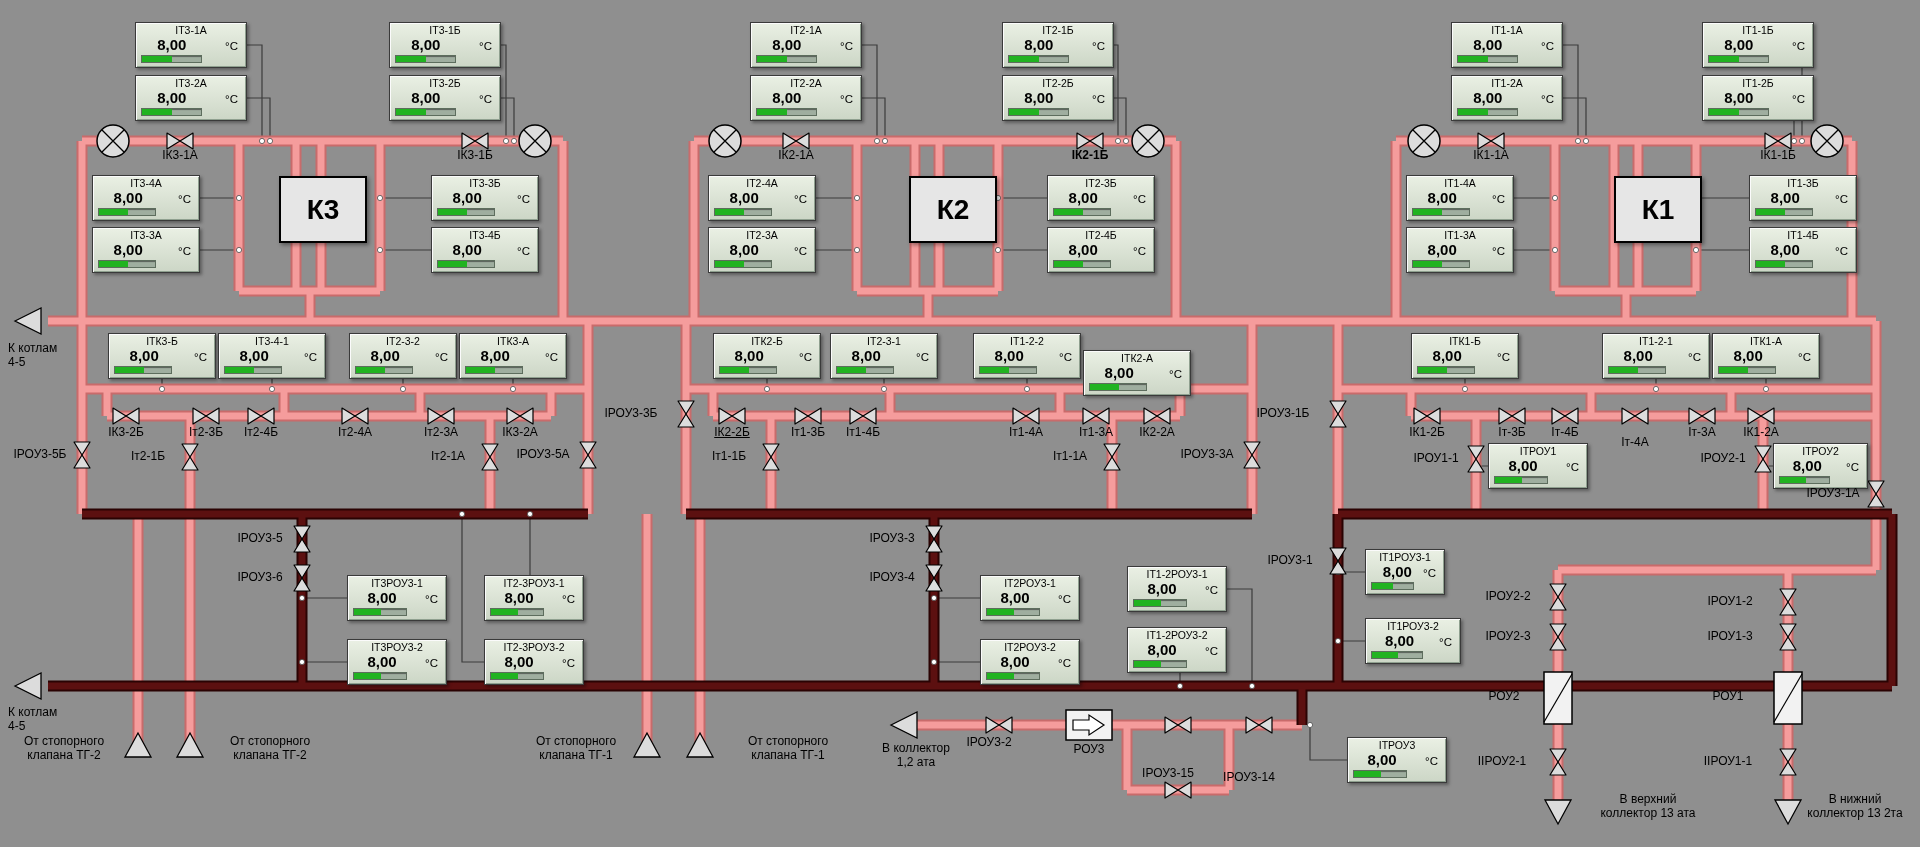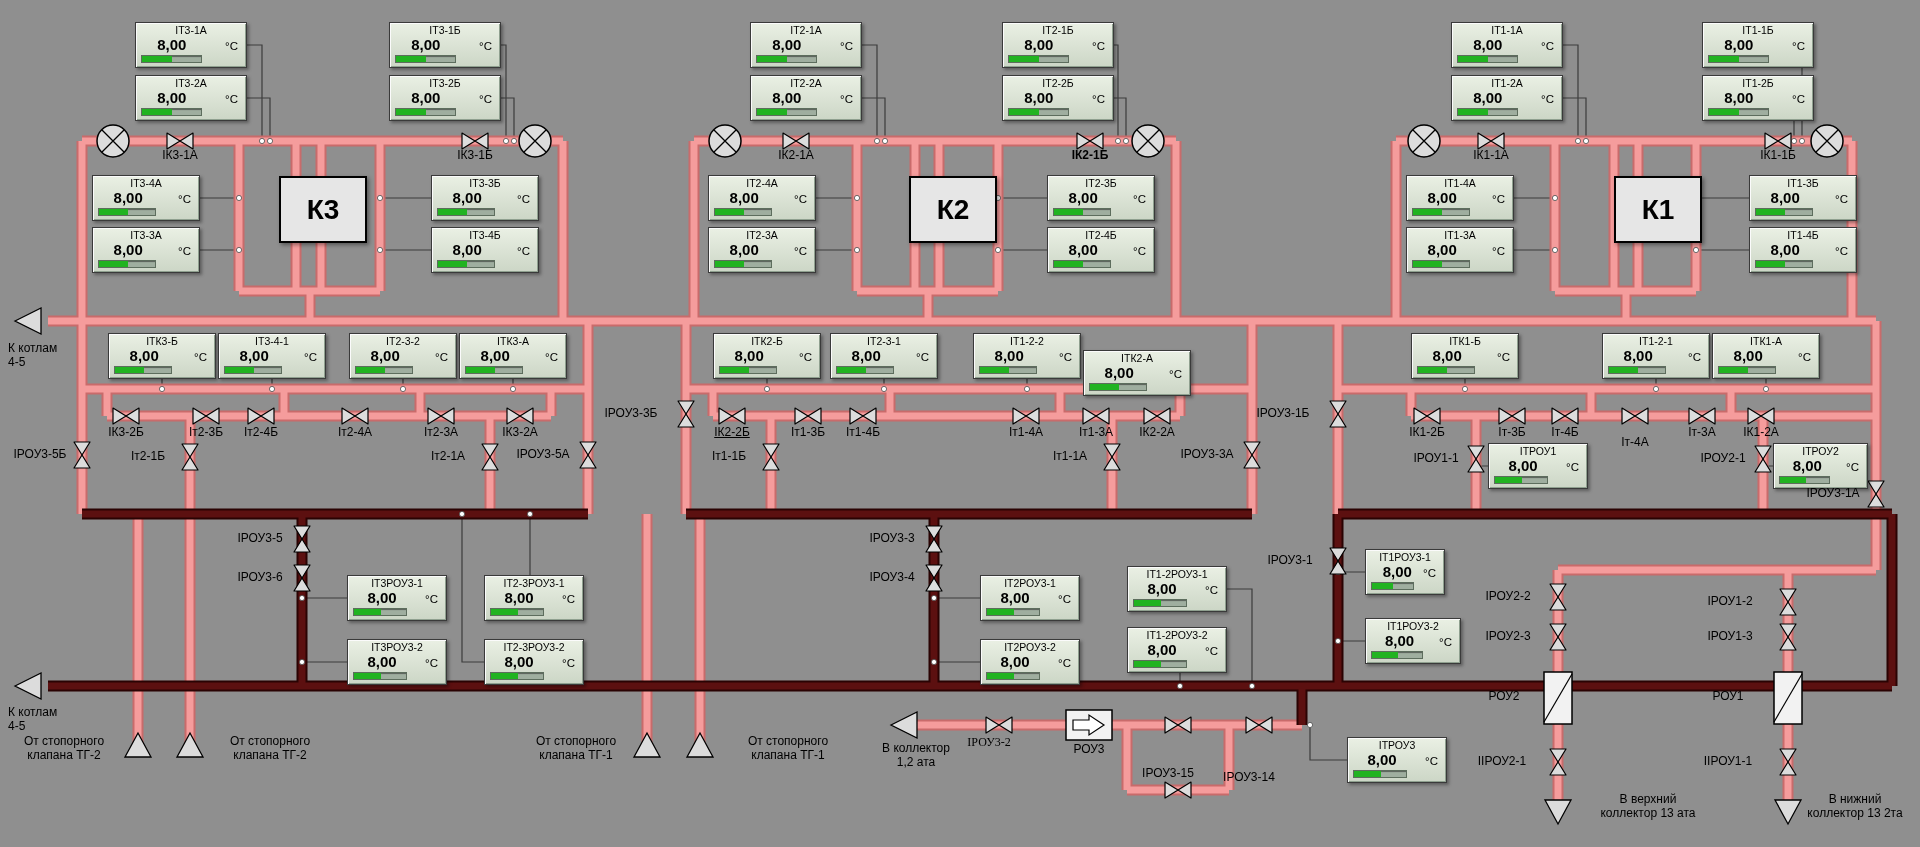--- a/index.html
+++ b/index.html
@@ -878,21 +878,21 @@
       <div class="lbl" style="left: -11px; width: 150px; top: 735px;">От стопорного
 клапана ТГ-2</div>
       <div class="lbl" style="left: 195px; width: 150px; top: 735px;">От стопорного
 клапана ТГ-2</div>
       <div class="lbl" style="left: 501px; width: 150px; top: 735px;">От стопорного
 клапана ТГ-1</div>
       <div class="lbl" style="left: 713px; width: 150px; top: 735px;">От стопорного
 клапана ТГ-1</div>
       <div class="lbl" style="left: 841px; width: 150px; top: 742px;">В коллектор
 1,2 ата</div>
-      <div class="lbl" style="left: 914px; width: 150px; top: 736px; font-family: Liberation Serif, serif;">IРОУ3-2</div>
+      <div class="lbl" style="left: 914px; width: 150px; top: 736px;">IРОУ3-2</div>
       <div class="lbl" style="left: 1014px; width: 150px; top: 743px;">РОУ3</div>
       <div class="lbl" style="left: 1093px; width: 150px; top: 767px;">IРОУ3-15</div>
       <div class="lbl" style="left: 1174px; width: 150px; top: 771px;">IРОУ3-14</div>
       <div class="lbl" style="left: 1433px; width: 150px; top: 590px;">IРОУ2-2</div>
       <div class="lbl" style="left: 1433px; width: 150px; top: 630px;">IРОУ2-3</div>
       <div class="lbl" style="left: 1429px; width: 150px; top: 690px;">РОУ2</div>
       <div class="lbl" style="left: 1427px; width: 150px; top: 755px;">IIРОУ2-1</div>
       <div class="lbl" style="left: 1573px; width: 150px; top: 793px;">В верхний
 коллектор 13 ата</div>
       <div class="lbl" style="left: 1655px; width: 150px; top: 595px;">IРОУ1-2</div>

